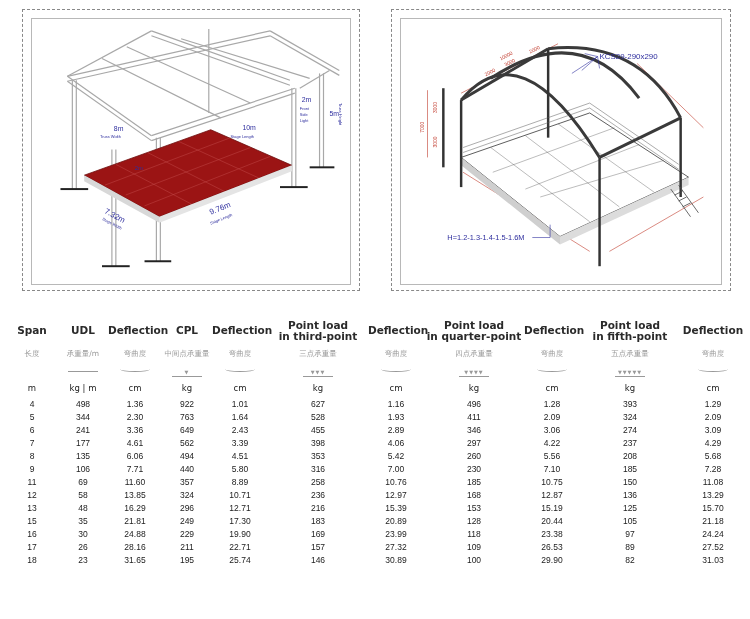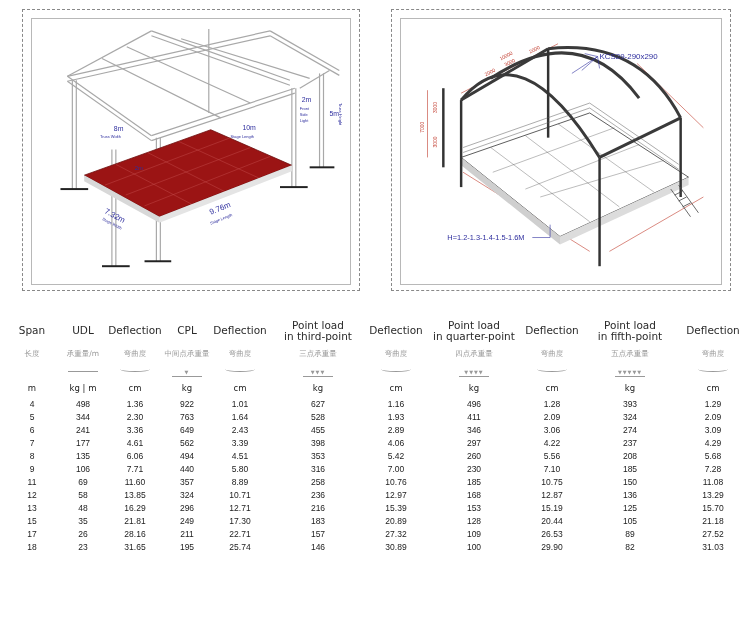--- a/index.html
+++ b/index.html
@@ -8,21 +8,21 @@
     .frame { position: absolute; top: 9px; height: 282px; border: 1px dashed #888; box-sizing: border-box; }
     .frame .inner { position: absolute; left: 8px; right: 8px; top: 8px; bottom: 5px; border: 1px solid #b8b8b8; background: #fff; overflow: hidden; }
     .frame .inner svg { position: absolute; left: 0; top: 0; width: 100%; height: 100%; }
     #frame1 { left: 22px; width: 338px; }
     #frame2 { left: 391px; width: 340px; }
     .lbl { font-family: "Liberation Sans", sans-serif; fill: #2e2e9e; }
     .dim { font-family: "Liberation Sans", sans-serif; fill: #c0392b; font-size: 5px; }
 
     table.spec { position: absolute; left: 6px; top: 318px; width: 740px; border-collapse: collapse; table-layout: fixed; }
     table.spec th, table.spec td { text-align: center; padding: 0; white-space: nowrap; }
-    table.spec th.h { font-family: "DejaVu Sans", sans-serif; font-weight: normal; font-size: 10.5px; line-height: 11px; height: 25px; color: #2a2a2a; vertical-align: middle; }
+    table.spec th.h { font-family: "DejaVu Sans", sans-serif; font-weight: bold; font-size: 10.5px; line-height: 11px; height: 25px; color: #2a2a2a; vertical-align: middle; }
     table.spec td.cn { font-size: 7.5px; color: #9a9a9a; height: 16px; vertical-align: bottom; }
     table.spec td.ul { height: 14px; vertical-align: top; }
     .uline { display: inline-block; width: 30px; height: 6px; position: relative; }
     .uline.flat::after { content: ""; position: absolute; left: 0; right: 0; top: 3px; border-top: 1px solid #999; }
     .uline.curve::after { content: ""; position: absolute; left: 0; right: 0; top: -4px; height: 7px; border-bottom: 1px solid #999; border-radius: 0 0 50% 50% / 0 0 35% 35%; }
     .uline.arrows { font-size: 5px; color: #999; line-height: 5px; border-bottom: 1px solid #999; letter-spacing: 1px; text-align: center; }
     table.spec td.unit { font-family: "DejaVu Sans", sans-serif; font-size: 8.5px; color: #222; height: 20px; vertical-align: middle; }
     table.spec td.v { font-family: "Liberation Sans", sans-serif; font-size: 8.5px; color: #222; height: 13px; line-height: 13px; }
   </style>
 </head>
@@ -369,20 +369,33 @@
         <td class="v">249</td>
         <td class="v">17.30</td>
         <td class="v">183</td>
         <td class="v">20.89</td>
         <td class="v">128</td>
         <td class="v">20.44</td>
         <td class="v">105</td>
         <td class="v">21.18</td>
       </tr>
       <tr>
+        <td class="v">16</td>
+        <td class="v">30</td>
+        <td class="v">24.88</td>
+        <td class="v">229</td>
+        <td class="v">19.90</td>
+        <td class="v">169</td>
+        <td class="v">23.99</td>
+        <td class="v">118</td>
+        <td class="v">23.38</td>
+        <td class="v">97</td>
+        <td class="v">24.24</td>
+      </tr>
+      <tr>
         <td class="v">17</td>
         <td class="v">26</td>
         <td class="v">28.16</td>
         <td class="v">211</td>
         <td class="v">22.71</td>
         <td class="v">157</td>
         <td class="v">27.32</td>
         <td class="v">109</td>
         <td class="v">26.53</td>
         <td class="v">89</td>

